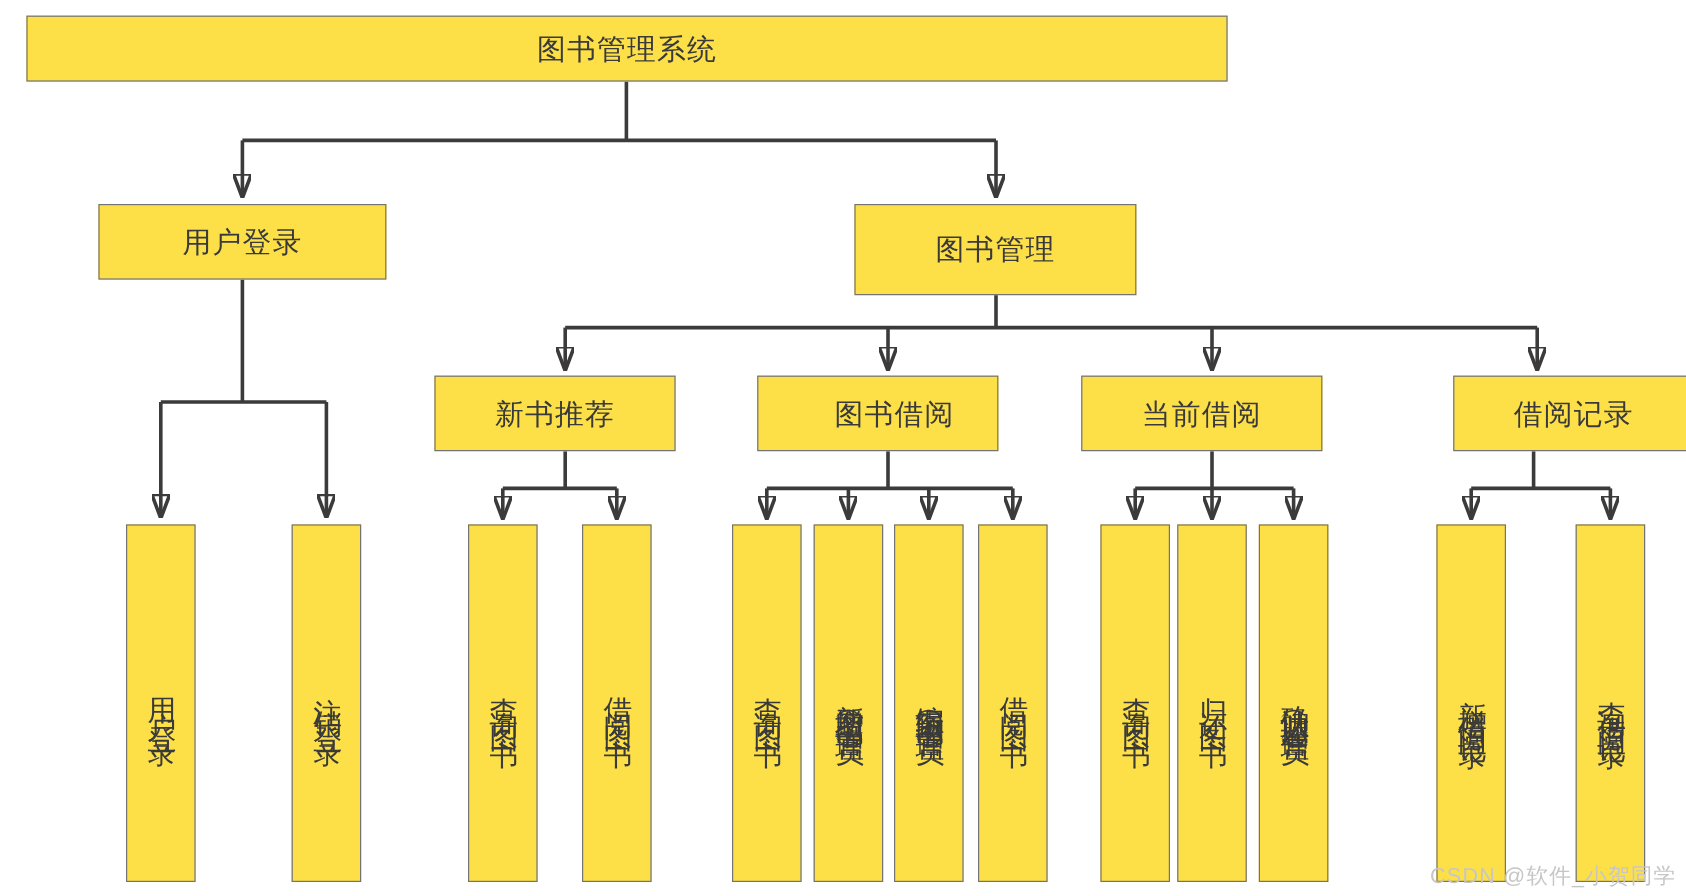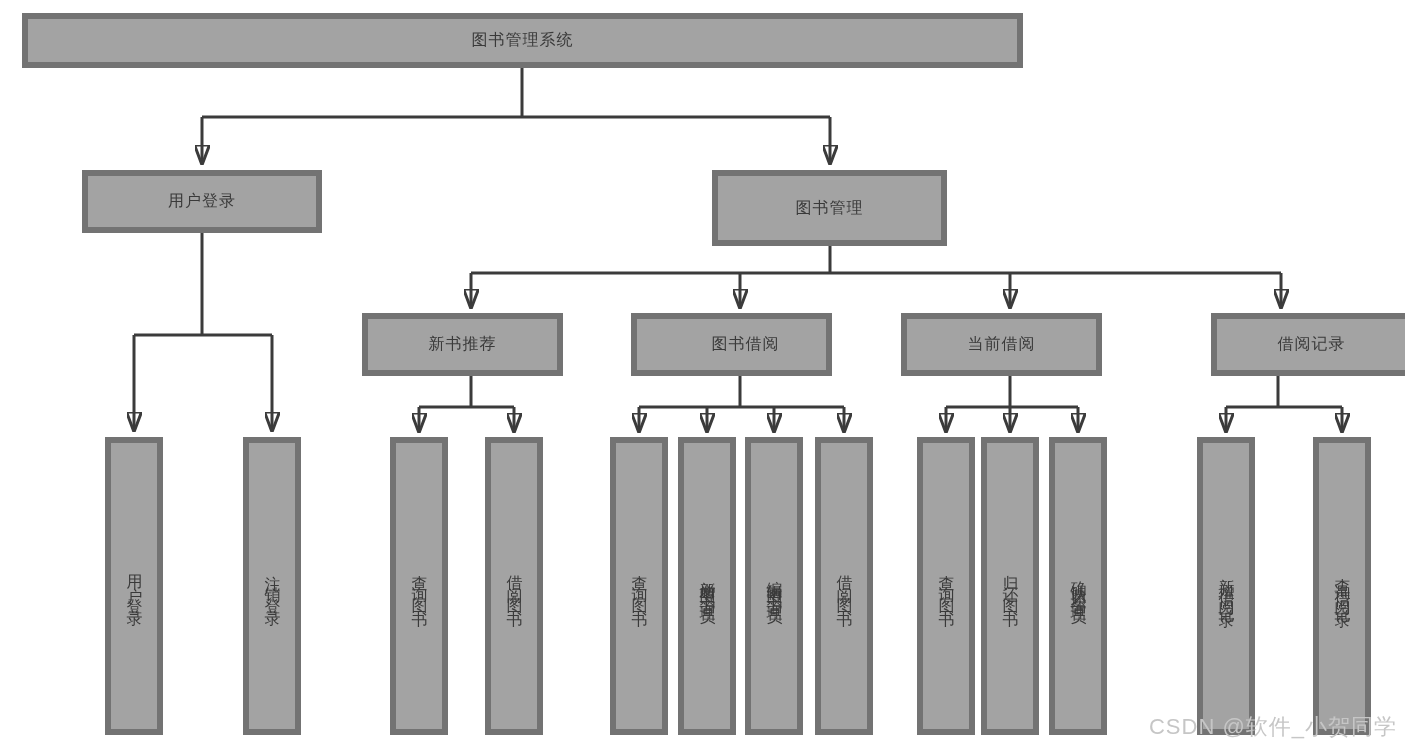--- a/index.html
+++ b/index.html
@@ -17,27 +17,27 @@
   }
   #wires {
     position: absolute;
     left: 0; top: 0;
     width: 1405px;
     height: 747px;
   }
   .box {
     position: absolute;
     box-sizing: border-box;
-    border: 6px solid #737373;
-    background: #a3a3a3;
+    border: 1px solid #737373;
+    background: #fde047;
     display: flex;
     align-items: center;
     justify-content: center;
     color: #3a3a3a;
-    font-size: 16px;
+    font-size: 24px;
     letter-spacing: 1px;
     z-index: 2;
   }
   
   .root-box   { left: 22px;   top: 13px;  width: 1001px; height: 55px; }
   .login-box  { left: 82px;   top: 170px; width: 240px;  height: 63px; }
   .mgmt-box   { left: 712px;  top: 170px; width: 235px;  height: 76px; }
   .l3-box     { top: 313px;   width: 201px; height: 63px; }
   .nb-box     { left: 362px;  }
   .bb-box     { left: 631px; padding-left: 28px;  }
@@ -68,21 +68,21 @@
   .p9  { left: 917px;  }
   .p10 { left: 981px;  }
   .p11 { left: 1049px; }
   .p12 { left: 1197px; }
   .p13 { left: 1313px; }
   .watermark {
     position: absolute;
     right: 8px;
     bottom: 5px;
     color: #c6c6c6;
-    font-size: 22px;
+    font-size: 18px;
     letter-spacing: 1px;
     z-index: 3;
     white-space: nowrap;
   }
   svg path { stroke: #3b3b3b; stroke-width: 3; fill: none; }
 </style>
 </head>
 <body>
 
 <div id="canvas">

